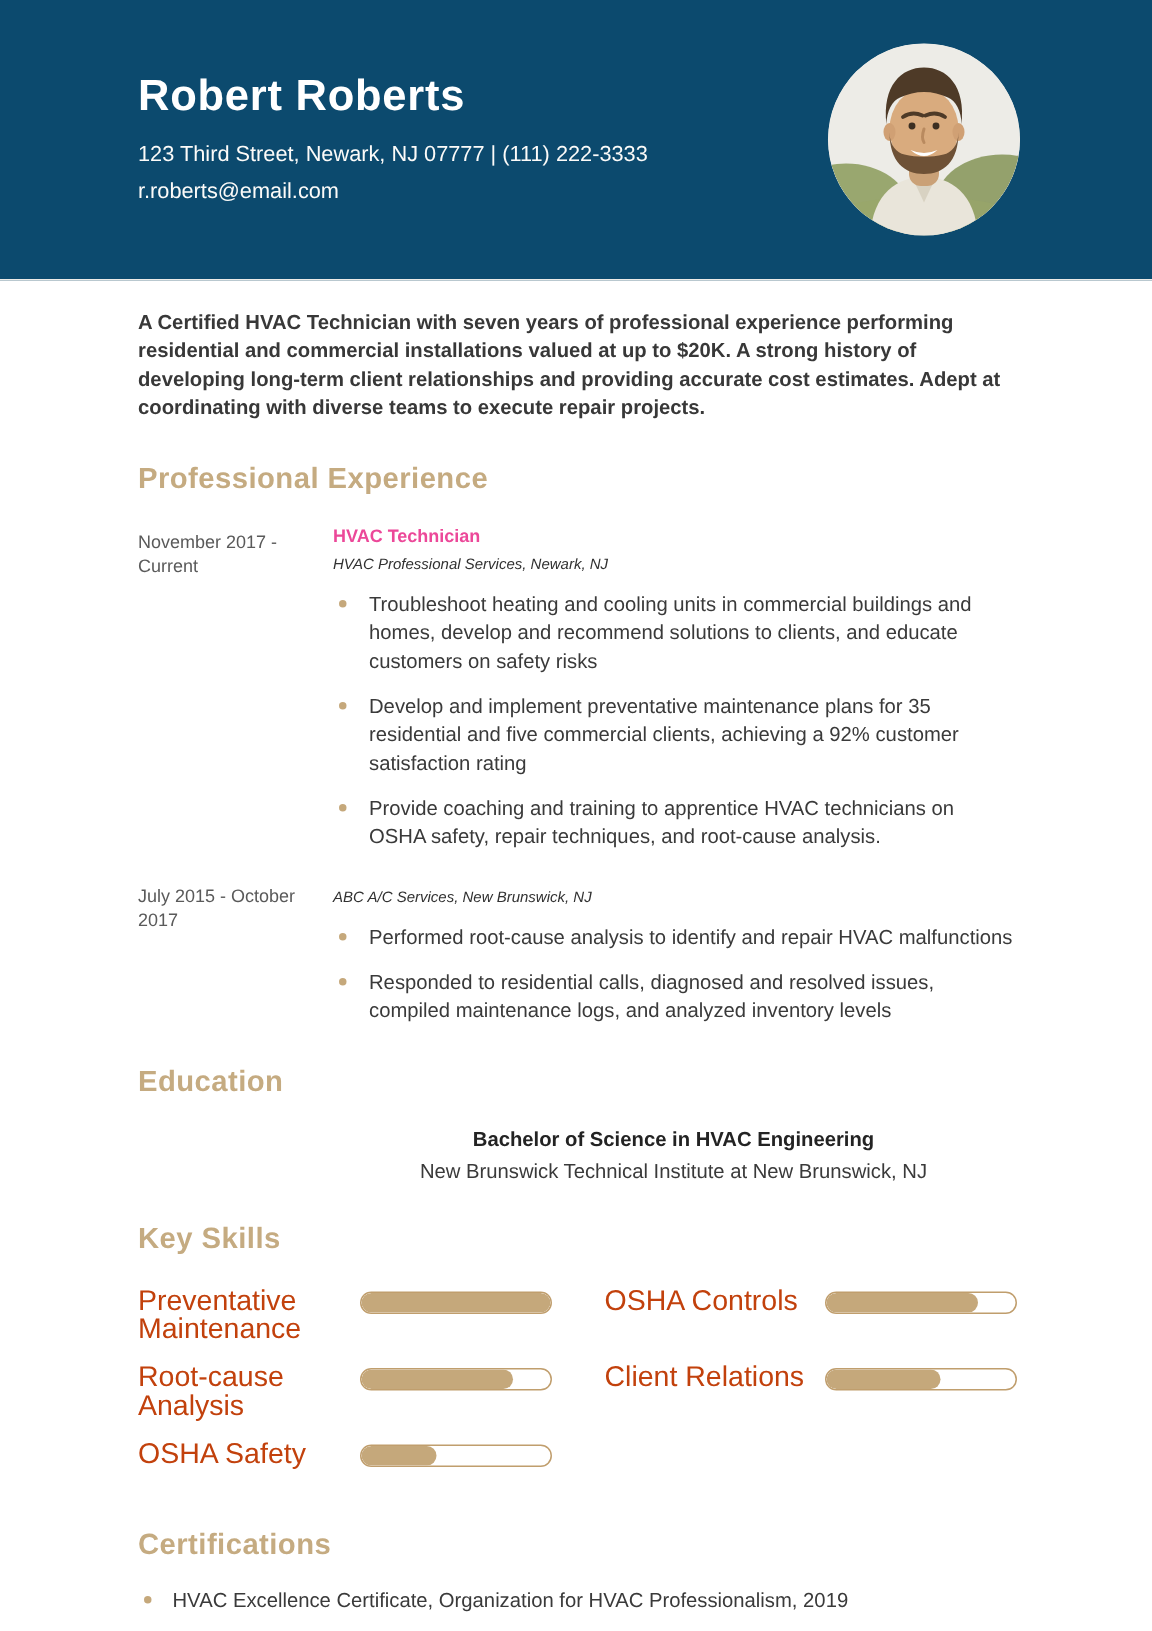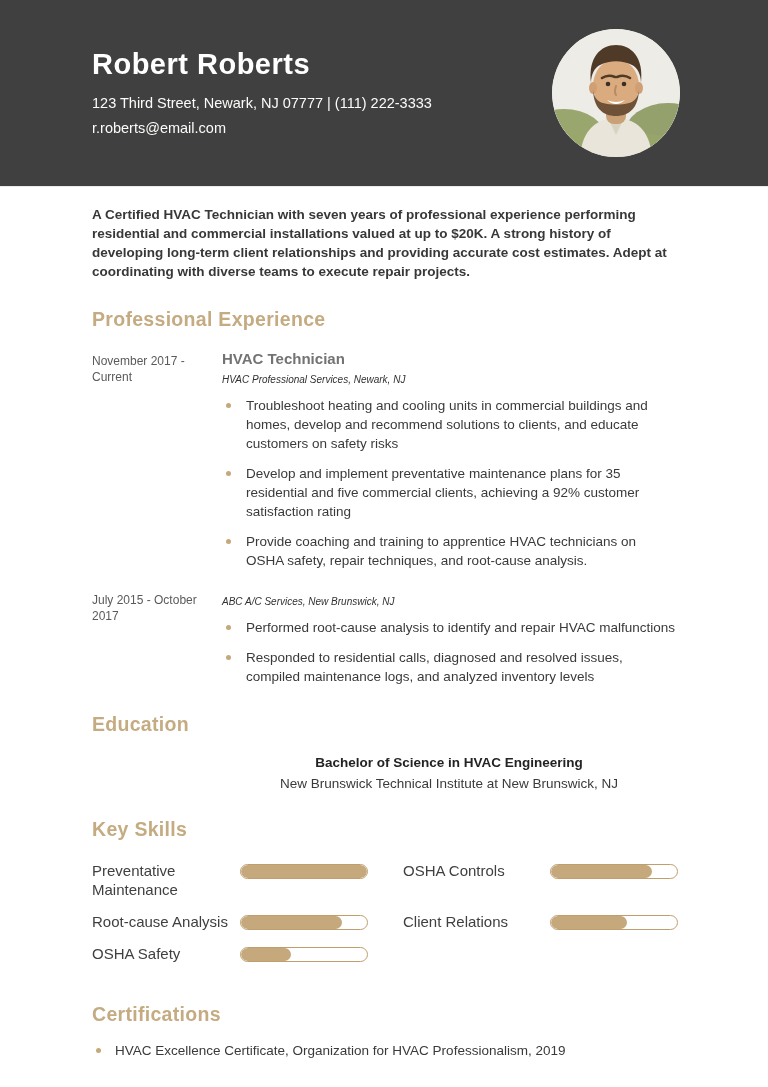--- a/index.html
+++ b/index.html
@@ -2,21 +2,21 @@
 <html><head>
 <meta charset="utf-8">
 <style>
   html,body { margin:0; padding:0; background:#fff; }
   .page {
     width:768px; height:1087px; background:#ffffff; position:relative;
     font-family:"Liberation Sans", sans-serif; color:#3a3a3a; overflow:hidden;
   }
   
   .hdr {
-    height:186px; background:#404040; position:relative;
+    height:186px; background:#0c4a6e; position:relative;
     border-bottom:1px solid #edebe7;
   }
   .hdr-text { position:absolute; left:92px; top:48px; color:#ffffff; }
   .hdr-name {
     margin:0 0 10px 0; font-size:29px; font-weight:bold; letter-spacing:0.5px; color:#ffffff;
   }
   .hdr-line { font-size:14.5px; line-height:25px; color:#fcfbf9; }
   .photo {
     position:absolute; left:552px; top:29px; width:128px; height:128px;
     border-radius:50%; overflow:hidden; background:#edece7;
@@ -29,21 +29,21 @@
   .sec-title {
     margin:27px 0 0 0; font-size:19.5px; font-weight:bold; color:#c5ab81; letter-spacing:0.3px;
   }
   
   .job { display:flex; margin-top:19px; }
   .job-dates {
     flex:none; width:130px; box-sizing:border-box; padding:3px 12px 0 0;
     font-size:12px; line-height:16px; color:#5a5a5a;
   }
   .job-body { flex:1; min-width:0; }
-  .job-title { font-size:15px; font-weight:bold; color:#737373; }
+  .job-title { font-size:12px; font-weight:bold; color:#ec4899; }
   .job-company { margin-top:7px; font-style:italic; font-size:10px; color:#313131; }
   ul.bullets { list-style:none; margin:11px 0 0 0; padding:0; }
   ul.bullets li {
     position:relative; padding-left:24px; font-size:13.5px; line-height:19px;
     color:#3a3a3a; margin-top:11px;
   }
   ul.bullets li .dot {
     position:absolute; left:4px; top:7px; width:5px; height:5px; border-radius:50%;
     background:#c5a87b;
   }
@@ -51,21 +51,21 @@
   .edu { margin:19px 0 0 130px;text-align:center; }
   .edu-degree { font-size:13.5px; font-weight:bold; color:#232323; }
   .edu-school { margin-top:6px; font-size:13.5px; color:#3a3a3a; }
   
   .skills-grid {
     display:grid; grid-template-columns:148px 163px 147px auto;
     align-items:start; margin-top:20px;
   }
   .skill { display:contents; }
   .skill-label {
-    font-size:15px; line-height:19px; color:#404040; padding:0 8px 13px 0; box-sizing:border-box;
+    font-size:19px; line-height:19px; color:#c2410c; padding:0 8px 13px 0; box-sizing:border-box;
   }
   .bar {
     width:126px; height:13px; border:1px solid #c09e6d; border-radius:8px;
     background:#ffffff; margin-top:3px; overflow:hidden;
   }
   .bar-fill { height:100%; background:#c5a87b; border-radius:7px; }
   
   ul.certs { list-style:none; margin:15px 0 0 0; padding:0; }
   ul.certs li {
     position:relative; padding-left:23px; font-size:13.5px; line-height:19px; color:#3a3a3a;

